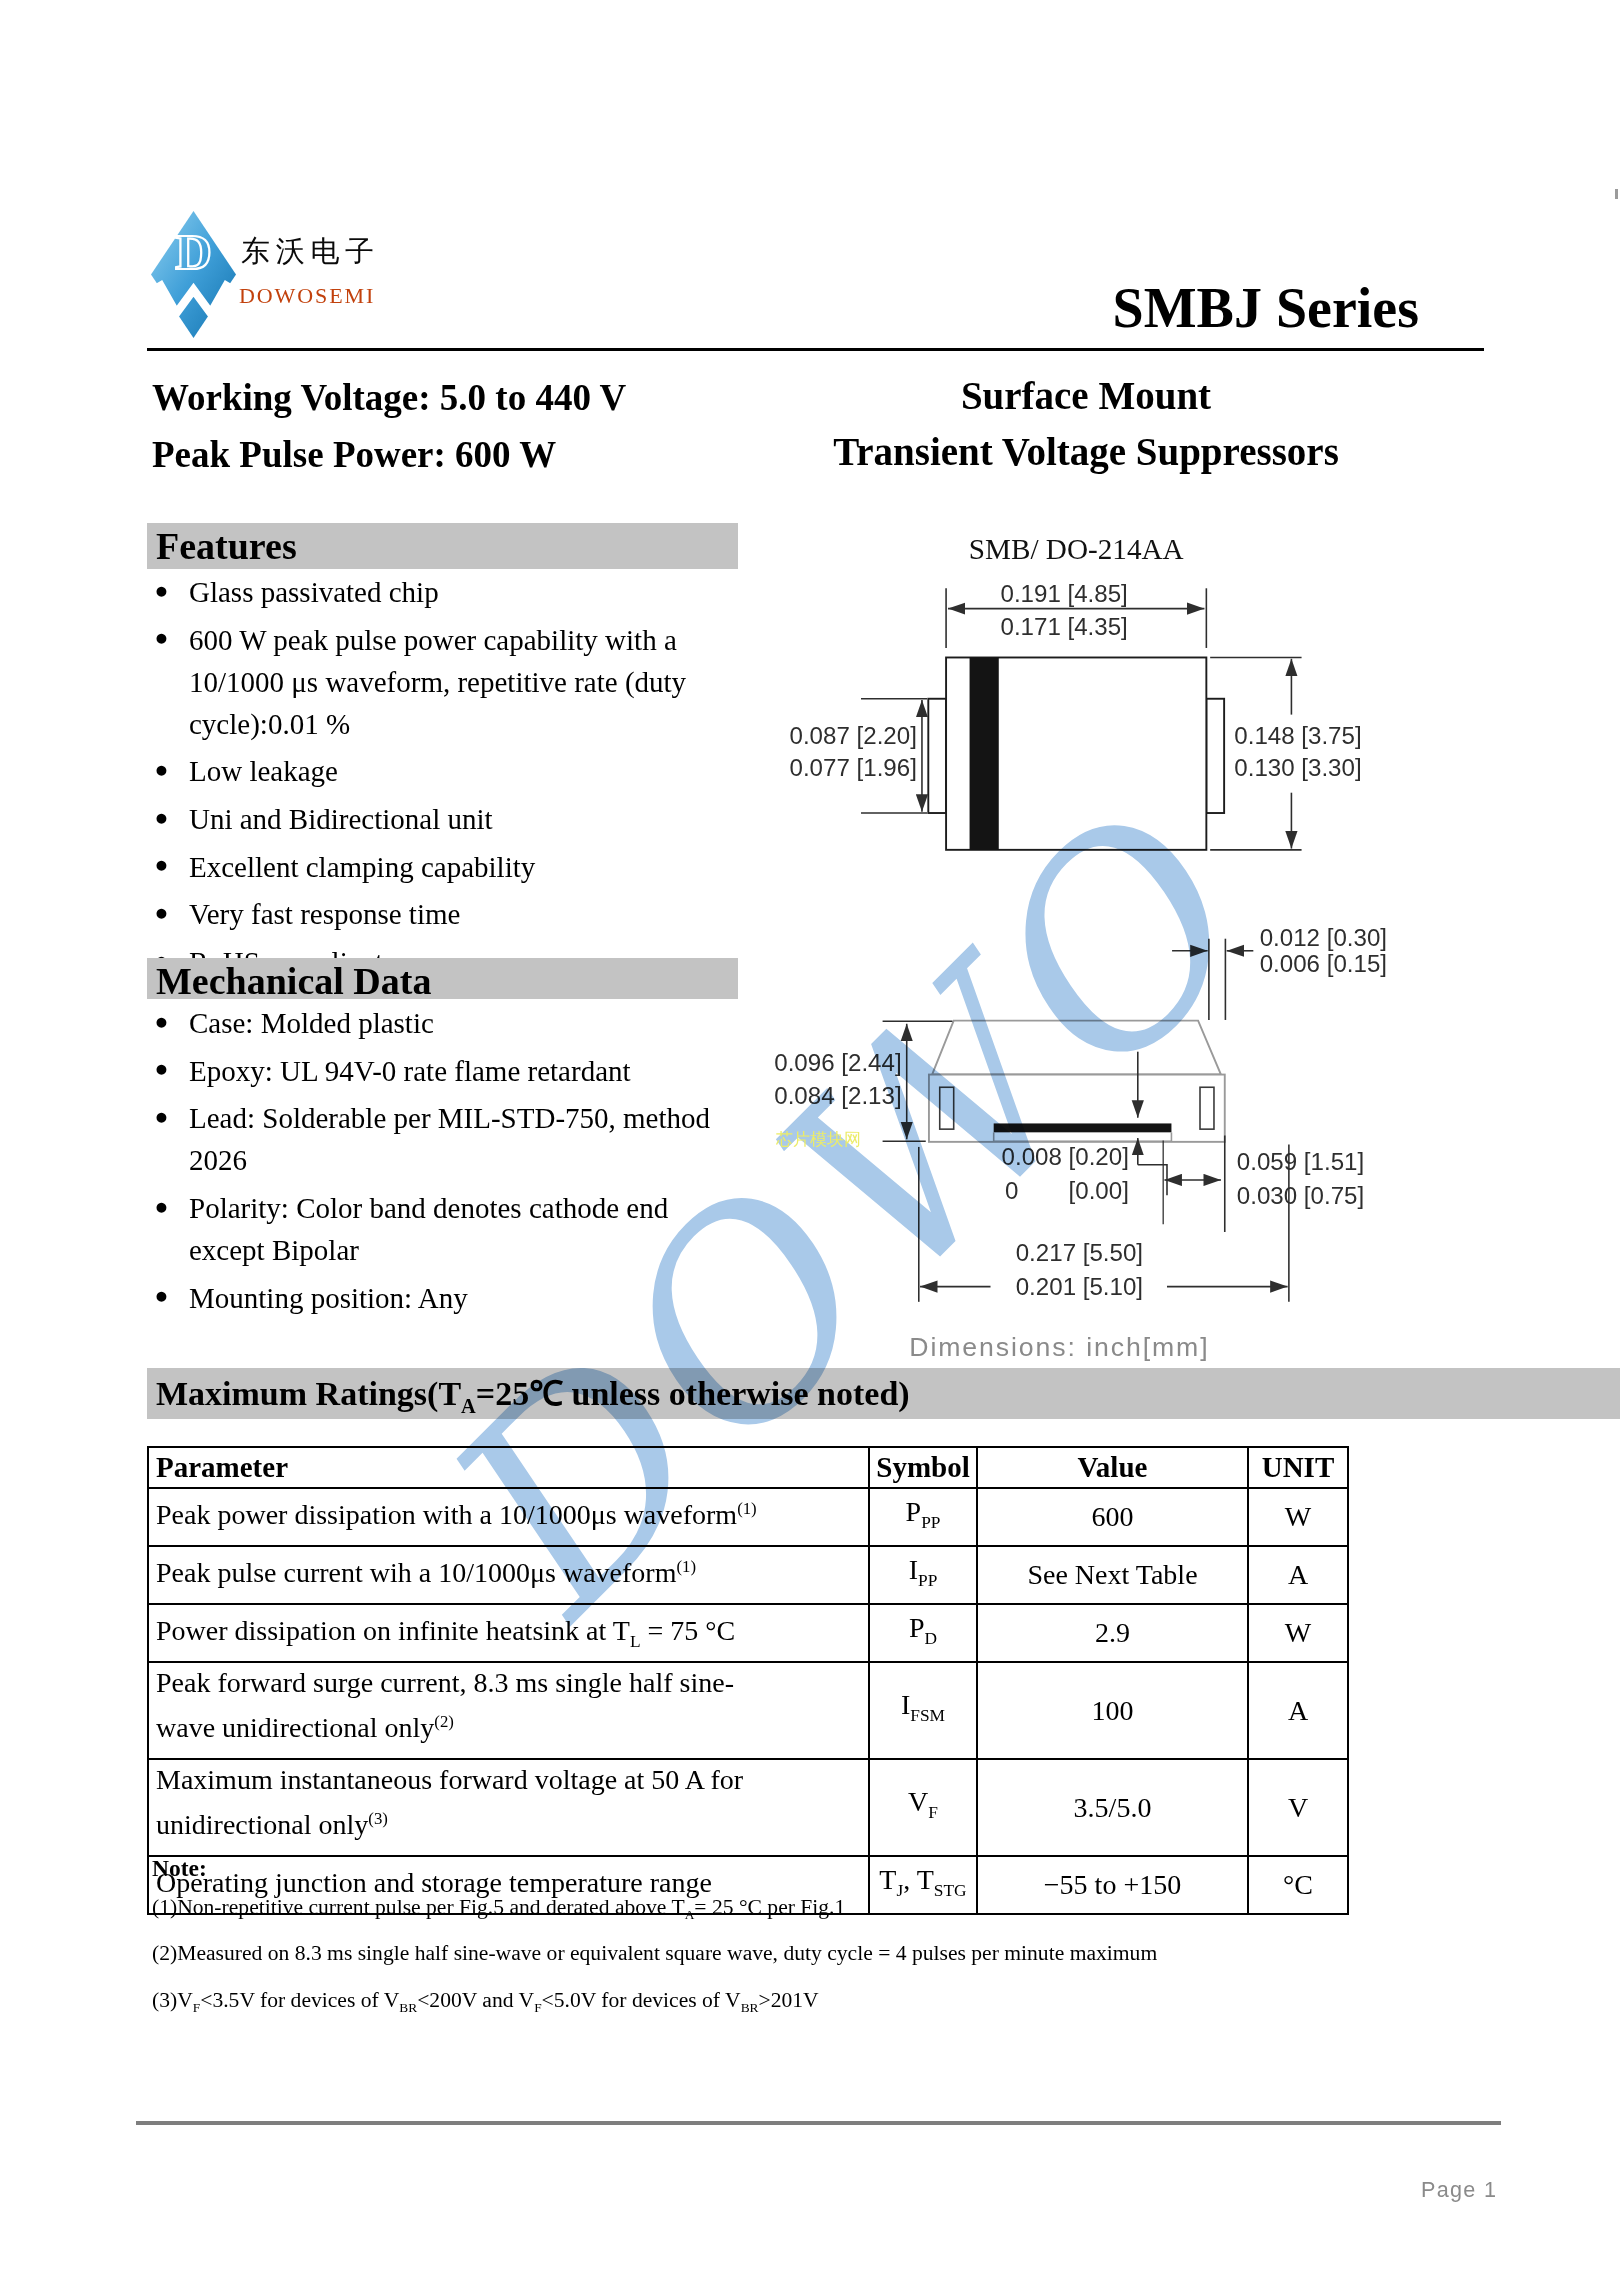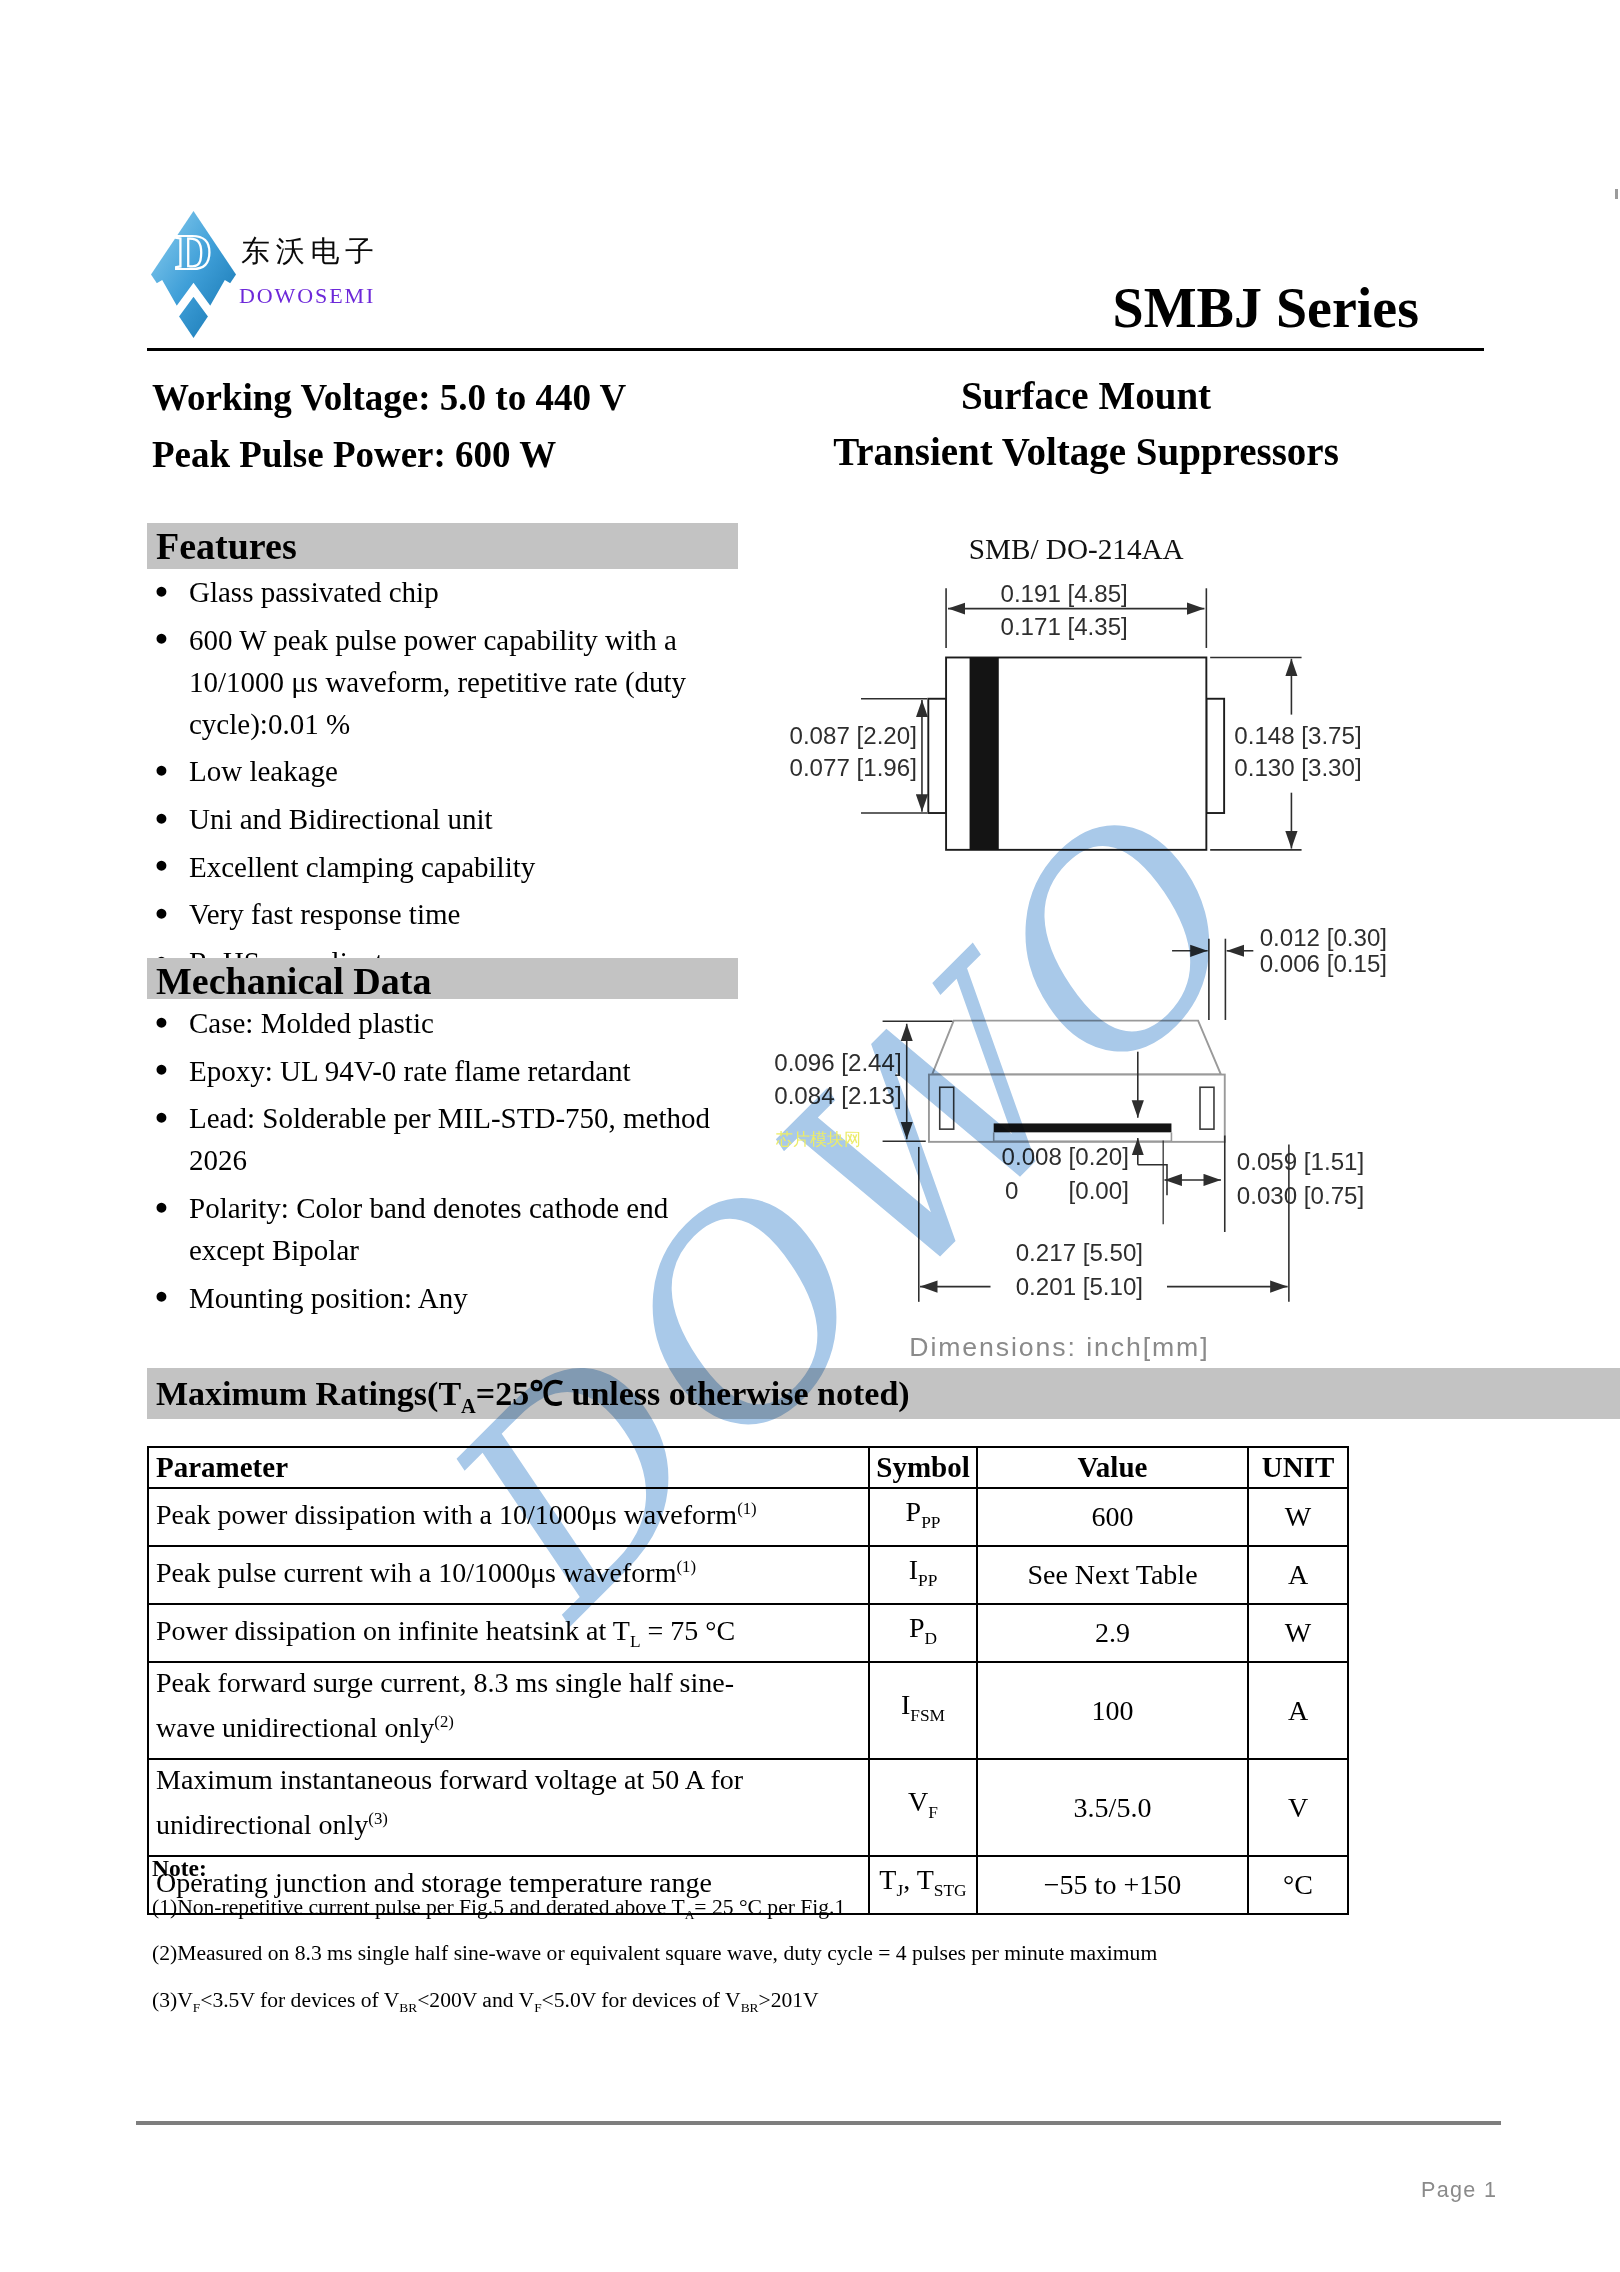--- a/index.html
+++ b/index.html
@@ -2,21 +2,21 @@
 <html style="font-size:10.2px"><head>
 <meta charset="utf-8">
 <style>
   html,body{margin:0;padding:0;background:#e8e8e8;}
   .page{position:relative;width:1620px;height:2273px;background:#ffffff;overflow:hidden;
         font-family:"Liberation Serif",serif;color:#000;}
   
   .tick-mark{position:absolute;left:1615px;top:189px;width:3.2px;height:10.2px;background:#9b9b9b;}
   .logo-svg{position:absolute;left:151px;top:211px;width:85px;height:127px;}
   .logo-cn{position:absolute;left:241px;top:232px;font-size:29px;letter-spacing:5.7px;color:#0a0a0a;}
-  .logo-en{position:absolute;left:239px;top:283px;font-size:22px;letter-spacing:1.9px;color:#6d28d9;}
+  .logo-en{position:absolute;left:239px;top:283px;font-size:22px;letter-spacing:1.9px;color:#c2410c;}
   .series-title{position:absolute;left:889px;top:279px;width:530px;text-align:right;
         font-size:56px;font-weight:bold;line-height:58px;}
   .rule-top{position:absolute;left:147px;top:348px;width:1337px;height:3.2px;background:#000;}
   .h-left1{position:absolute;left:152px;top:376px;font-size:37px;font-weight:bold;}
   .h-left2{position:absolute;left:152px;top:433px;font-size:37px;font-weight:bold;}
   .h-right{position:absolute;left:752px;width:668px;text-align:center;font-size:39px;font-weight:bold;}
   .h-right.r1{top:373px;}
   .h-right.r2{top:429px;}
   
   .bar{position:absolute;left:147px;background:#c3c3c3;font-weight:bold;

